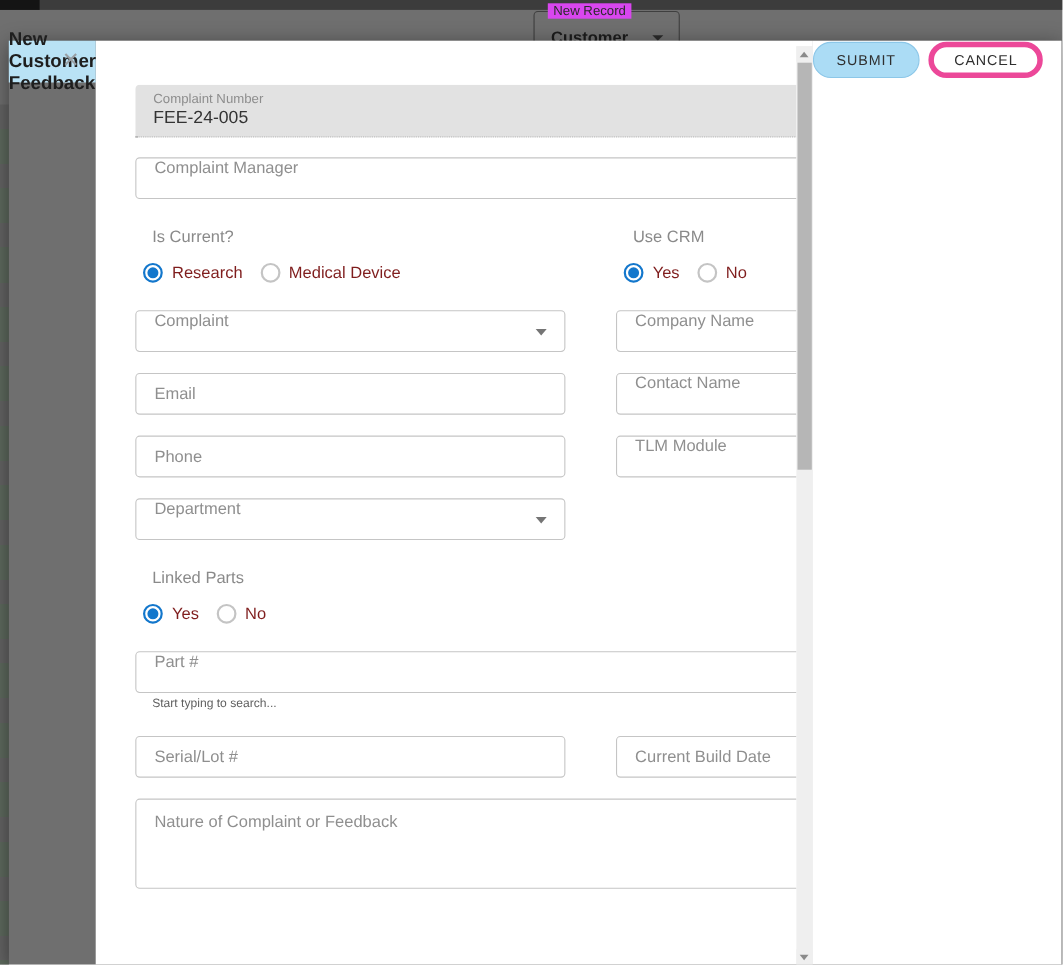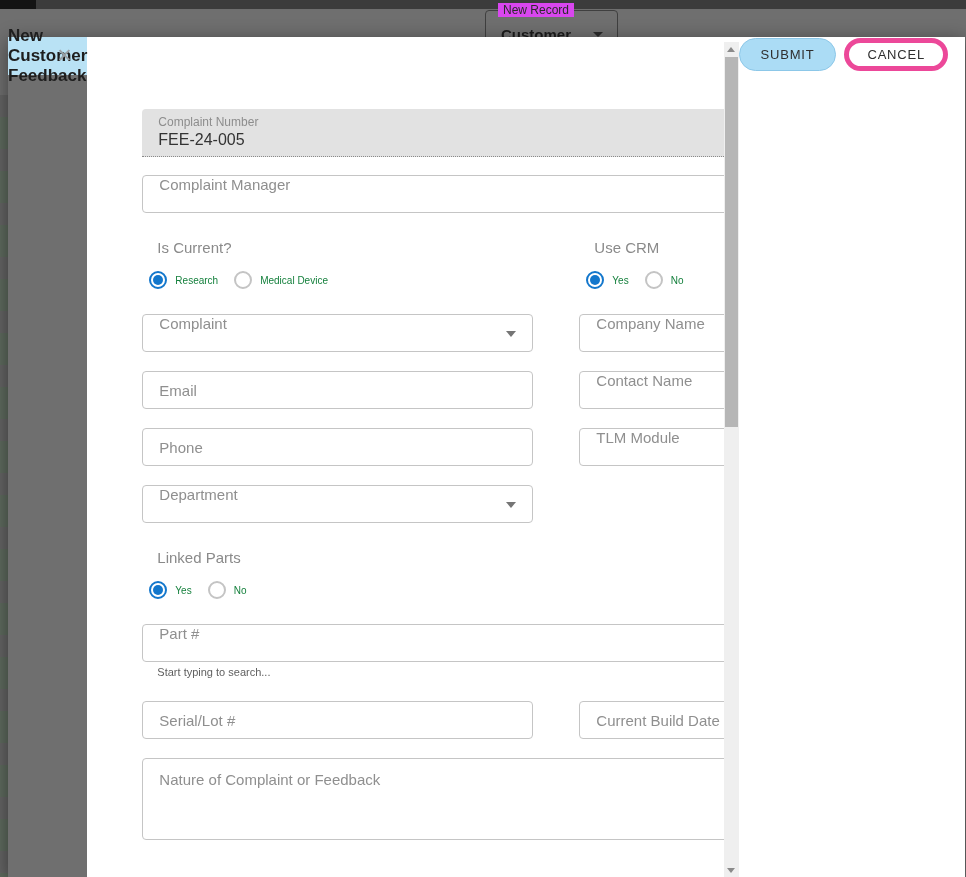--- a/index.html
+++ b/index.html
@@ -21,21 +21,21 @@
 
   
   .modal { position:absolute; left:8px; top:37px; width:957px; height:840px;
     display:flex; flex-direction:row; box-shadow:0 4px 18px rgba(0,0,0,.45); }
   .modal-header { height:38px; background:#b9e2f5; position:relative;
     display:flex; align-items:center; justify-content:center; flex:0 0 38px; }
   .modal-title { font-size:17px; font-weight:600; color:#1e1e1e; }
   .modal-close { position:absolute; right:15px; top:8px; font-size:19px; color:#999fa4;
     cursor:pointer; line-height:22px; }
   .modal-body { flex:1 1 auto; background:#fff; display:flex; overflow:hidden; }
-  .form-scroll { flex:1 1 auto; overflow:hidden; padding:40px 44px 0 55px;margin-top:32px; }
+  .form-scroll { flex:1 1 auto; overflow:hidden; padding:40px 44px 0 36px; }
 
   
   .scrollbar { flex:0 0 15px; background:#efefef; position:relative; margin-top:5px; }
   .sb-arrow { position:absolute; left:0; width:15px; height:14px; background:#efefef;
     display:flex; align-items:center; justify-content:center; }
   .sb-arrow.up { top:0; } .sb-arrow.down { bottom:0; }
   .tri-up { width:0; height:0; border-left:4px solid transparent; border-right:4px solid transparent;
     border-bottom:5px solid #8a8a8a; }
   .tri-down { width:0; height:0; border-left:4px solid transparent; border-right:4px solid transparent;
     border-top:5px solid #8a8a8a; }
@@ -62,21 +62,21 @@
   .mt24 { margin-top:24px; } .mt23 { margin-top:23px; } .mt19 { margin-top:19px; }
 
   .section-label { font-size:15px; color:#8a8a8a; padding-left:15px; height:18px; }
   .radio-row { display:flex; align-items:center; gap:16px; padding-left:7px; height:20px; }
   .radio-opt { display:flex; align-items:center; gap:8px; cursor:pointer; }
   .radio { width:18px; height:18px; border-radius:50%; flex:0 0 18px; position:relative; }
   .radio.off { border:2px solid #c4c4c4; background:#fff; }
   .radio.on { border:2px solid #1377cc; background:#fff; }
   .radio.on::after { content:""; position:absolute; left:2px; top:2px; width:10px; height:10px;
     border-radius:50%; background:#1377cc; }
-  .radio-label { font-size:10px; color:#15803d; }
+  .radio-label { font-size:15px; color:#7f1d1d; }
 
   .two-col { display:grid; grid-template-columns:391px 391px; column-gap:46px; row-gap:19px; width:828px; }
   .labels-grid { display:grid; grid-template-columns:391px 391px; column-gap:46px; width:828px; }
 
   .helper-text { font-size:11px; color:#5f5f5f; margin:4px 0 0 15px; height:12px; }
 
   textarea.nature { width:828px; height:82px; border:1px solid #c5c5c5; border-radius:4px;
     resize:none; outline:none; padding:12px 16px; font-size:15px;
     font-family:"Liberation Sans", sans-serif; color:#333; }
 

